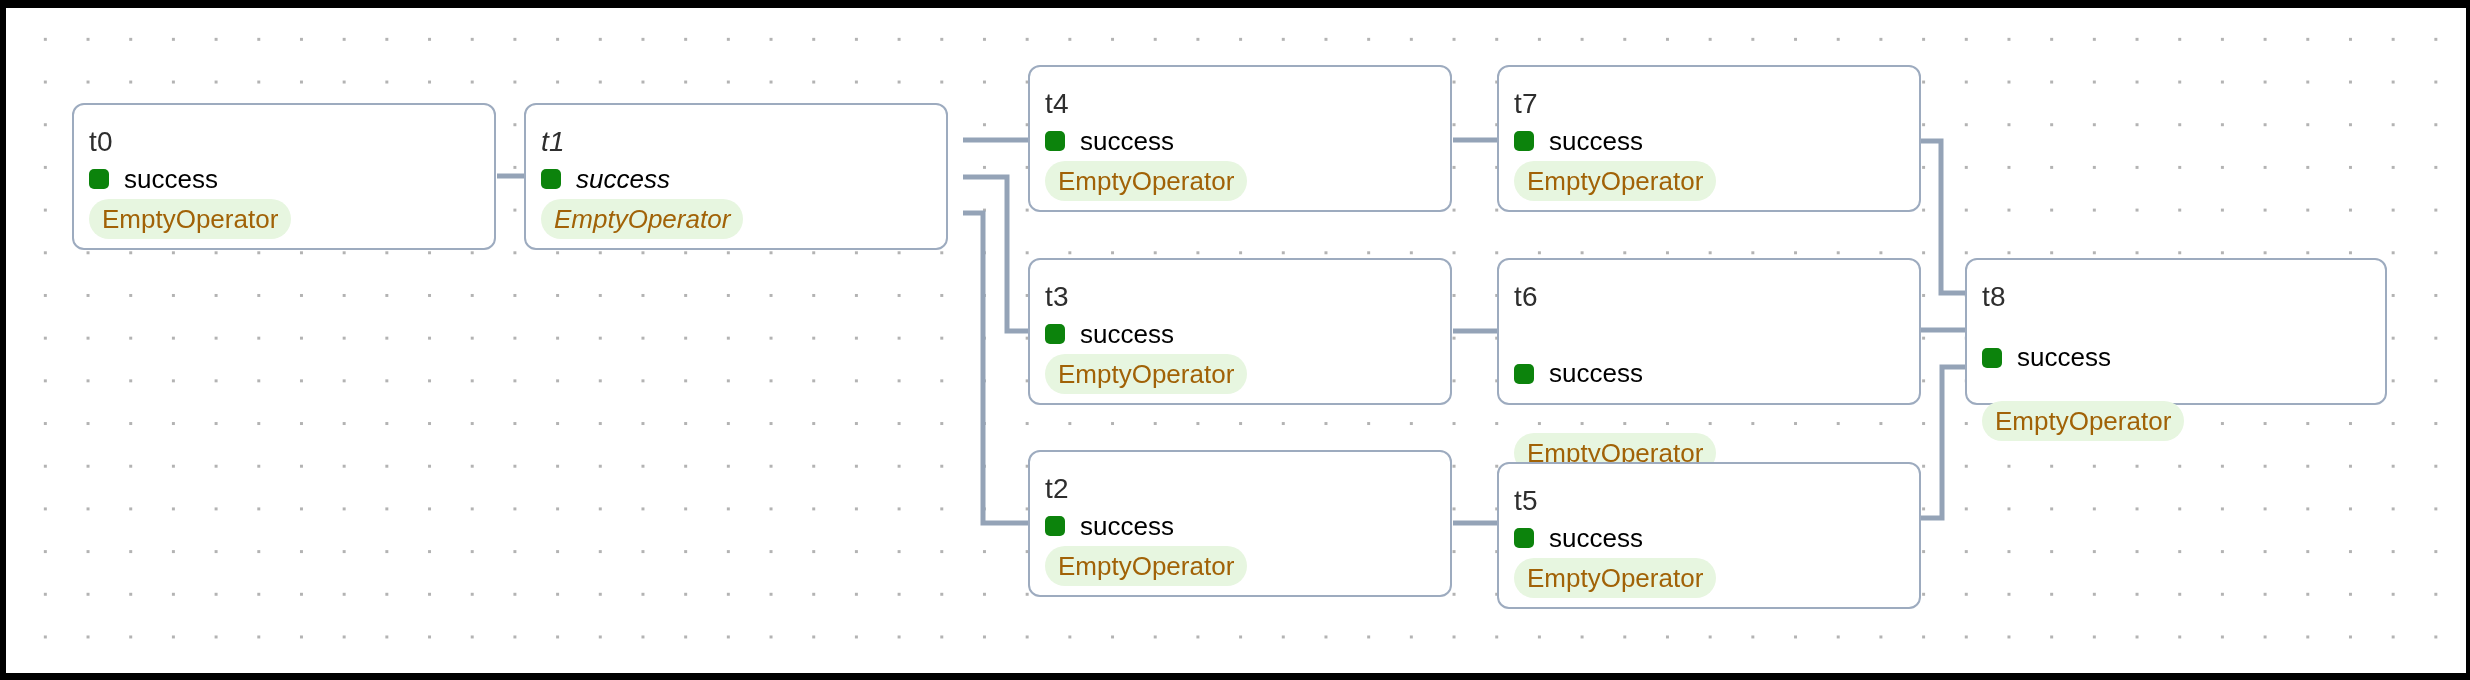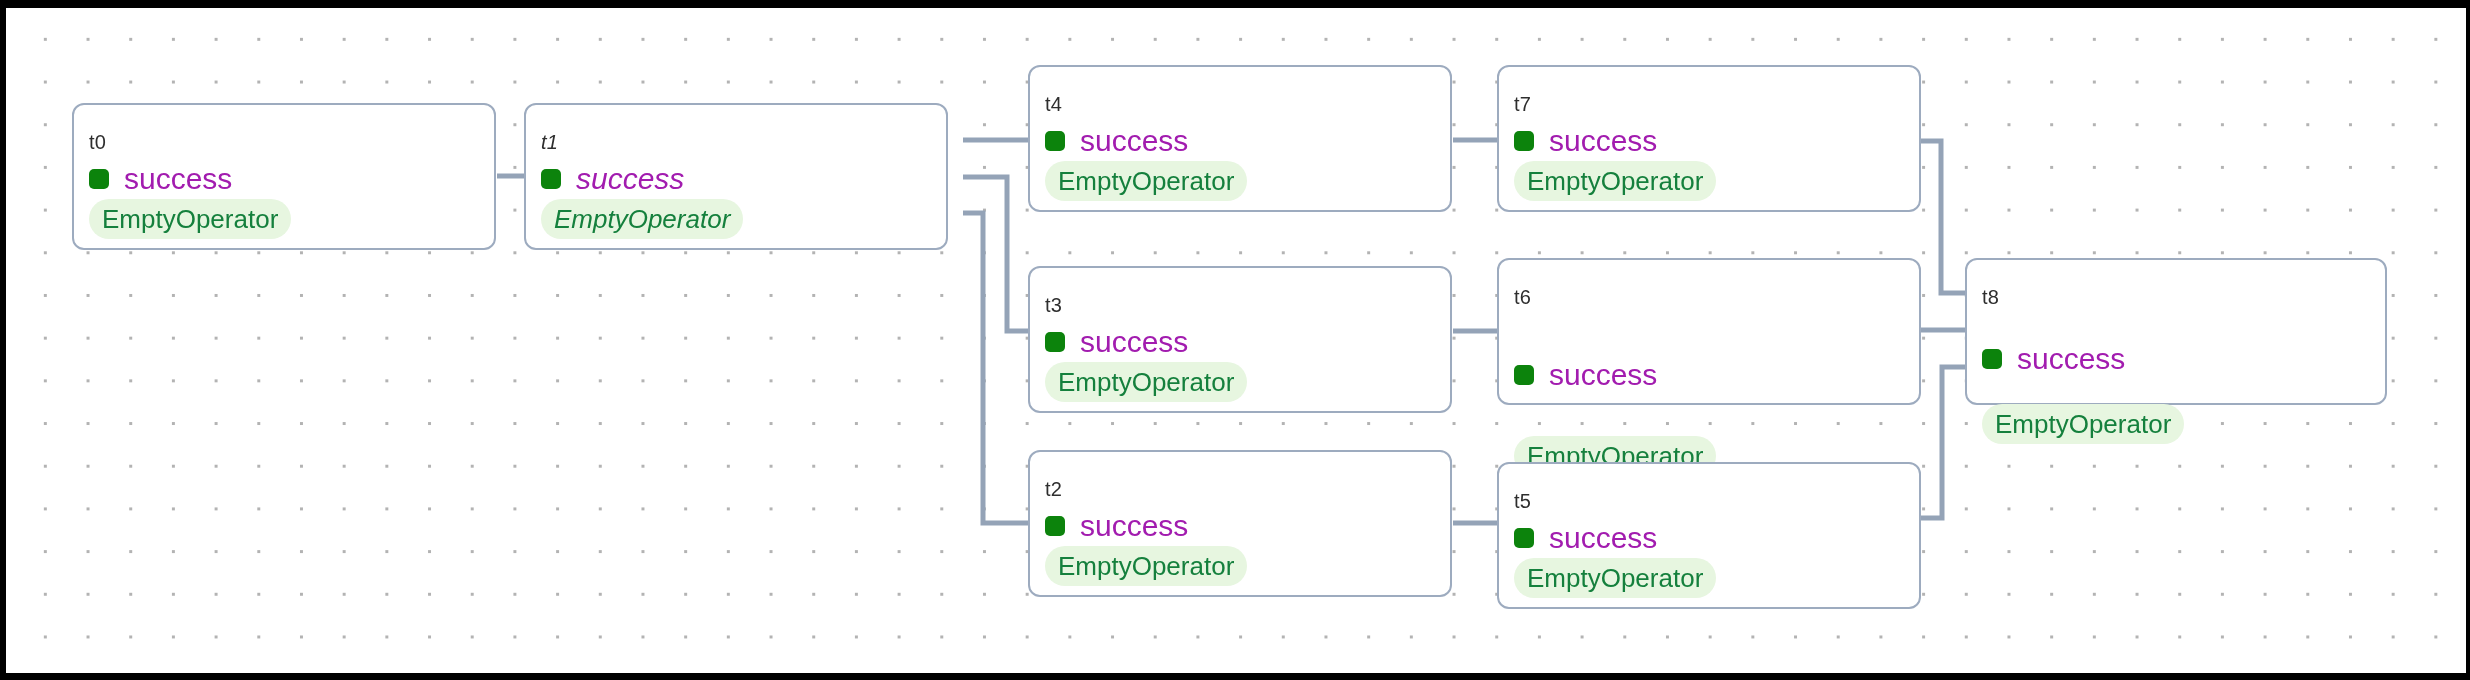--- a/index.html
+++ b/index.html
@@ -36,49 +36,49 @@
     background:#ffffff;
     border:2px solid #9dabbf;
     border-radius:12px;
     padding:18px 20px 0 15px;
     display:flex;
     flex-direction:column;
     align-items:flex-start;
     cursor:pointer;
   }
   .node-title{
-    font-size:20px;
+    font-size:28px;
     line-height:38px;
     color:#2e2e2e;
     letter-spacing:0.3px;
   }
   .status-row{
     height:36px;
     display:flex;
     align-items:center;
     gap:15px;
   }
   .status-square{
     width:20px;height:20px;
     border-radius:5px;
     flex:0 0 auto;
   }
   .status-text{
-    font-size:30px;
-    color:#a21caf;
+    font-size:26px;
+    color:#000000;
   }
   .op-badge{
     margin-top:2px;
     height:40px;
     line-height:40px;
     padding:0 13px;
     border-radius:20px;
     background:#e7f6e0;
     font-size:26px;
-    color:#15803d;
+    color:#a16207;
     white-space:nowrap;
   }
 </style>
 </head>
 <body>
 
 <div class="viewport">
   <div class="canvas"></div>
 
   <svg class="edge-layer" viewBox="0 0 2470 680" xmlns="http://www.w3.org/2000/svg">
@@ -123,21 +123,21 @@
 
   <div class="node" style="left:1497px;top:65px;">
     <div class="node-title">t7</div>
     <div class="status-row">
       <span class="status-square" style="background-color: rgb(12, 131, 12);"></span>
       <span class="status-text">success</span>
     </div>
     <div class="op-badge">EmptyOperator</div>
   </div>
 
-  <div class="node" style="left:1028px;top:266px;">
+  <div class="node" style="left:1028px;top:258px;">
     <div class="node-title">t3</div>
     <div class="status-row">
       <span class="status-square" style="background-color: rgb(12, 131, 12);"></span>
       <span class="status-text">success</span>
     </div>
     <div class="op-badge">EmptyOperator</div>
   </div>
 
   <div class="node" style="left:1497px;top:258px;gap:42px;">
     <div class="node-title">t6</div>

